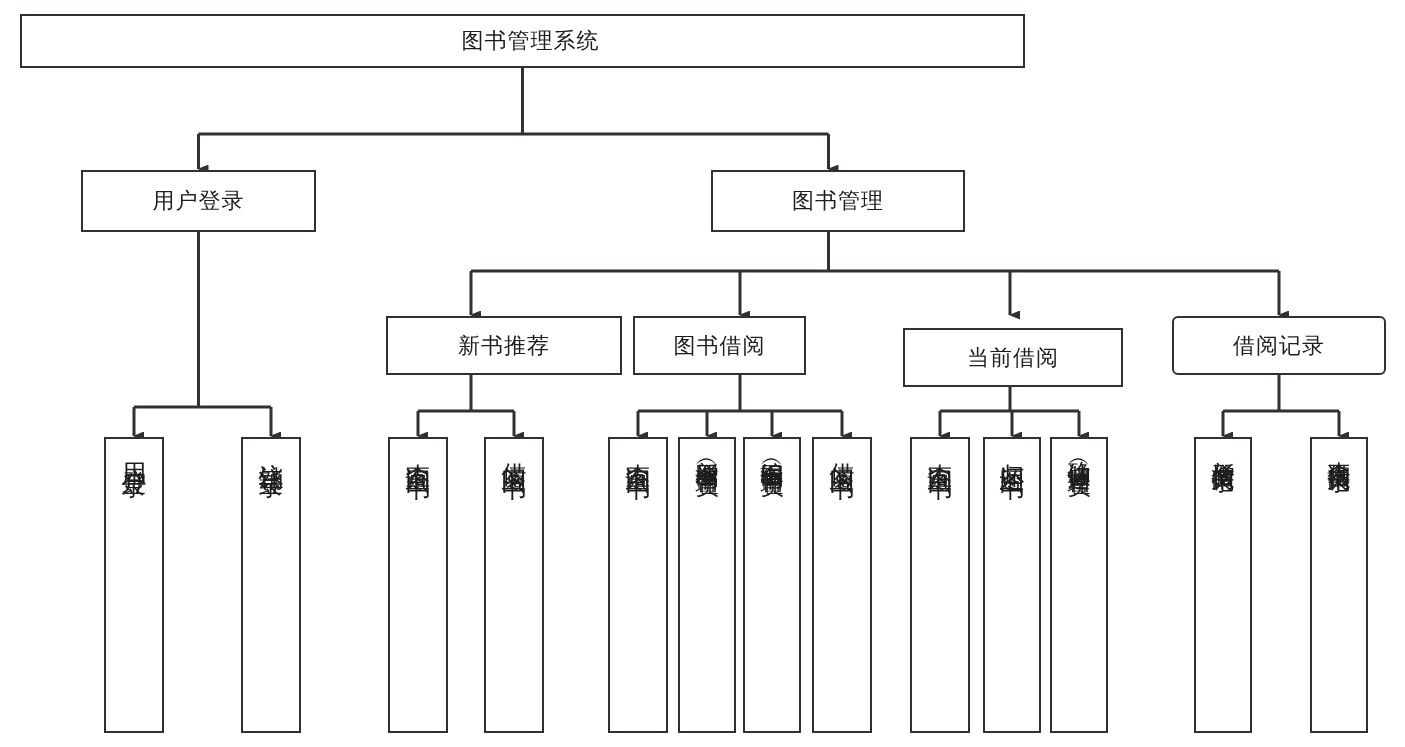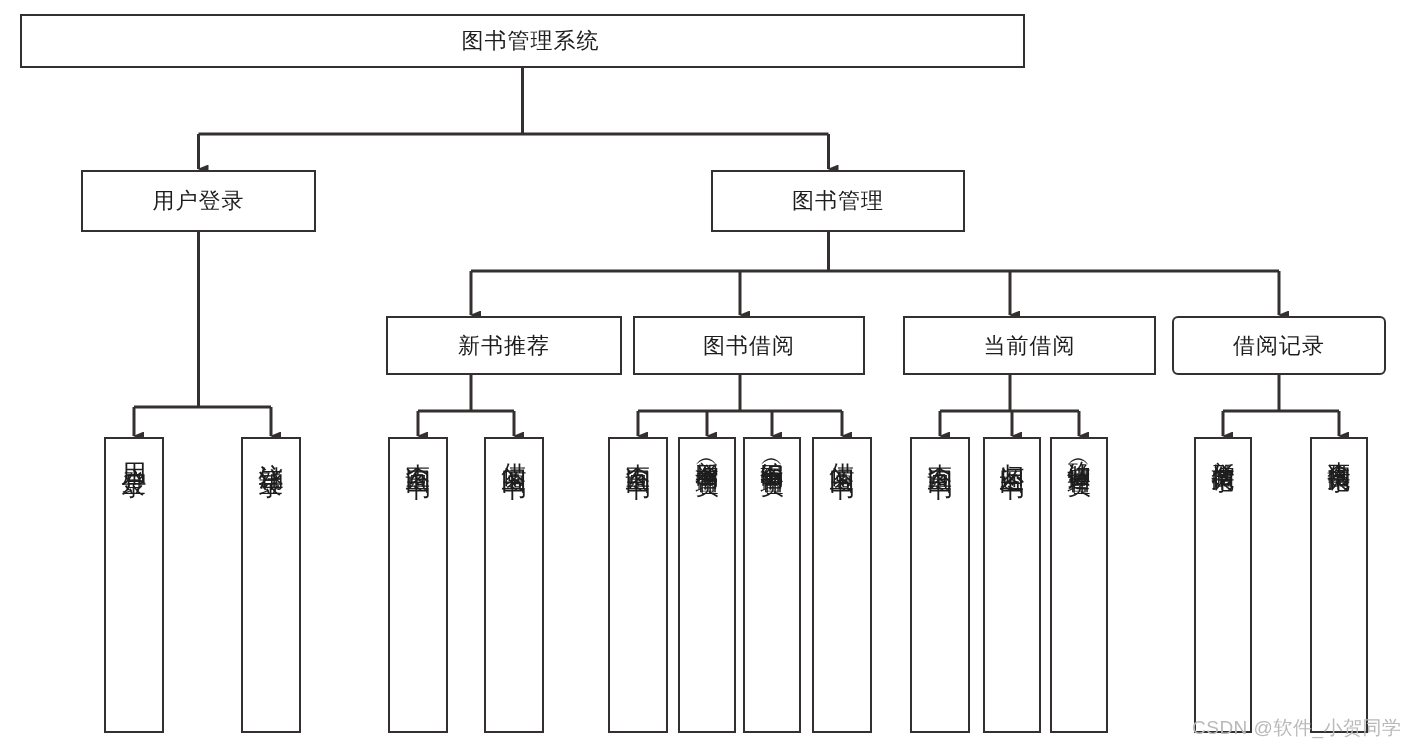--- a/index.html
+++ b/index.html
@@ -120,24 +120,24 @@
       </div>
       <div class="node horiz" style="left: 81px; top: 170px; width: 235px; height: 62px;">
         <span class="node-label">用户登录</span>
       </div>
       <div class="node horiz" style="left: 711px; top: 170px; width: 254px; height: 62px;">
         <span class="node-label">图书管理</span>
       </div>
       <div class="node horiz" style="left: 362px; top: 316px; width: 236px; height: 59px; margin-left: 24px;">
         <span class="node-label">新书推荐</span>
       </div>
-      <div class="node horiz" style="left: 633px; top: 316px; width: 232px; height: 59px;">
+      <div class="node horiz" style="left: 633px; top: 316px; width: 173px; height: 59px;">
         <span class="node-label">图书借阅</span>
       </div>
-      <div class="node horiz" style="left: 903px; top: 316px; width: 253px; height: 59px;">
+      <div class="node horiz" style="left: 903px; top: 328px; width: 220px; height: 59px;">
         <span class="node-label">当前借阅</span>
       </div>
       <div class="node horiz" style="left: 1172px; top: 316px; width: 214px; height: 59px; border-radius: 6px;">
         <span class="node-label">借阅记录</span>
       </div>
       <div class="node vert" style="left: 104px; top: 437px; width: 60px; height: 296px;">
         <span class="node-label">用户登录</span>
       </div>
       <div class="node vert" style="left: 241px; top: 437px; width: 60px; height: 296px;">
         <span class="node-label">注销登录</span>
@@ -169,14 +169,13 @@
       <div class="node vert small-text" style="left: 1050px; top: 437px; width: 58px; height: 296px;">
         <span class="node-label">确认归还（管理员）</span>
       </div>
       <div class="node vert small-text" style="left: 1194px; top: 437px; width: 58px; height: 296px;">
         <span class="node-label">新增借阅记录</span>
       </div>
       <div class="node vert small-text" style="left: 1310px; top: 437px; width: 58px; height: 296px;">
         <span class="node-label">查询借阅记录</span>
       </div>
     </div>
-  <div class="watermark" style="left:1192px; top:715px;">CSDN @软件_小贺同学</div>
 </div>
 
 </body></html>

